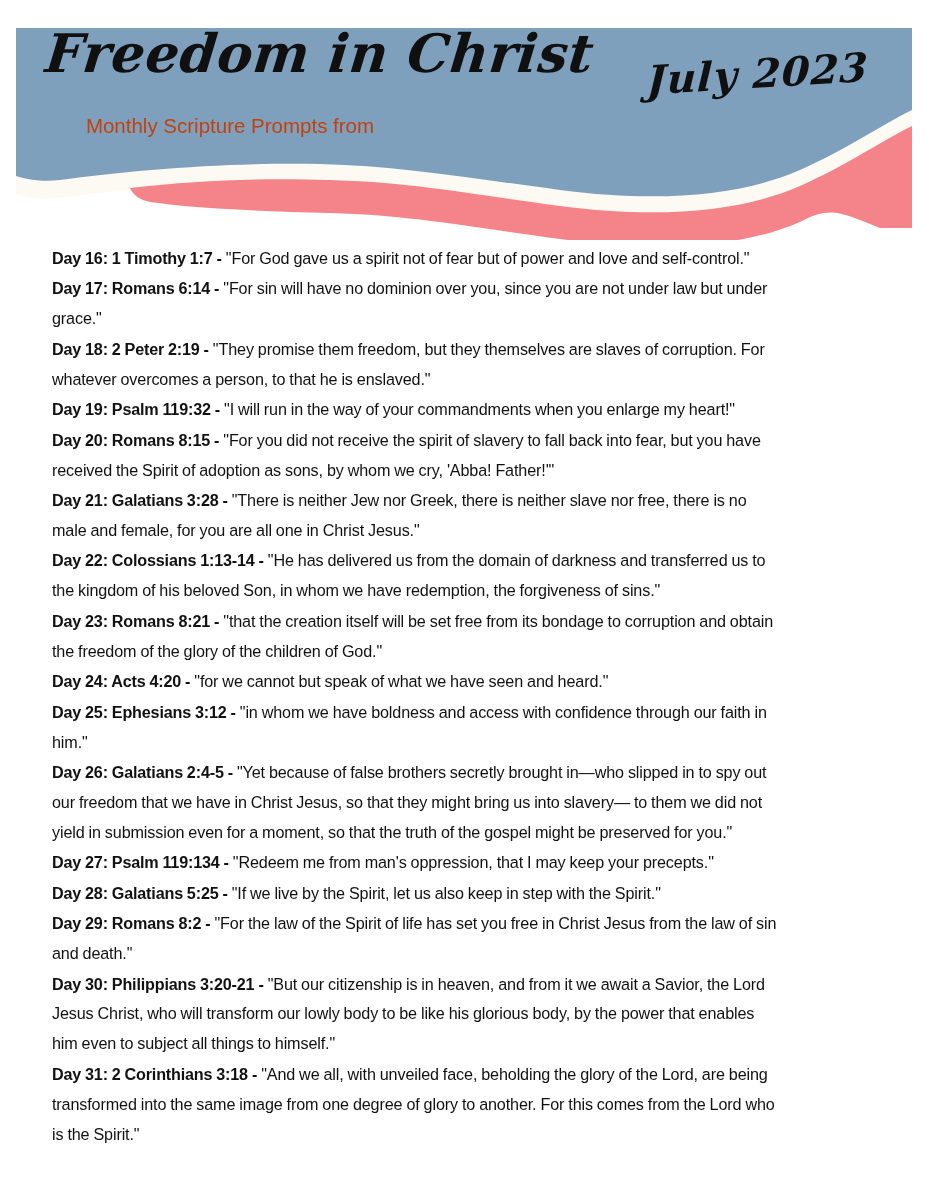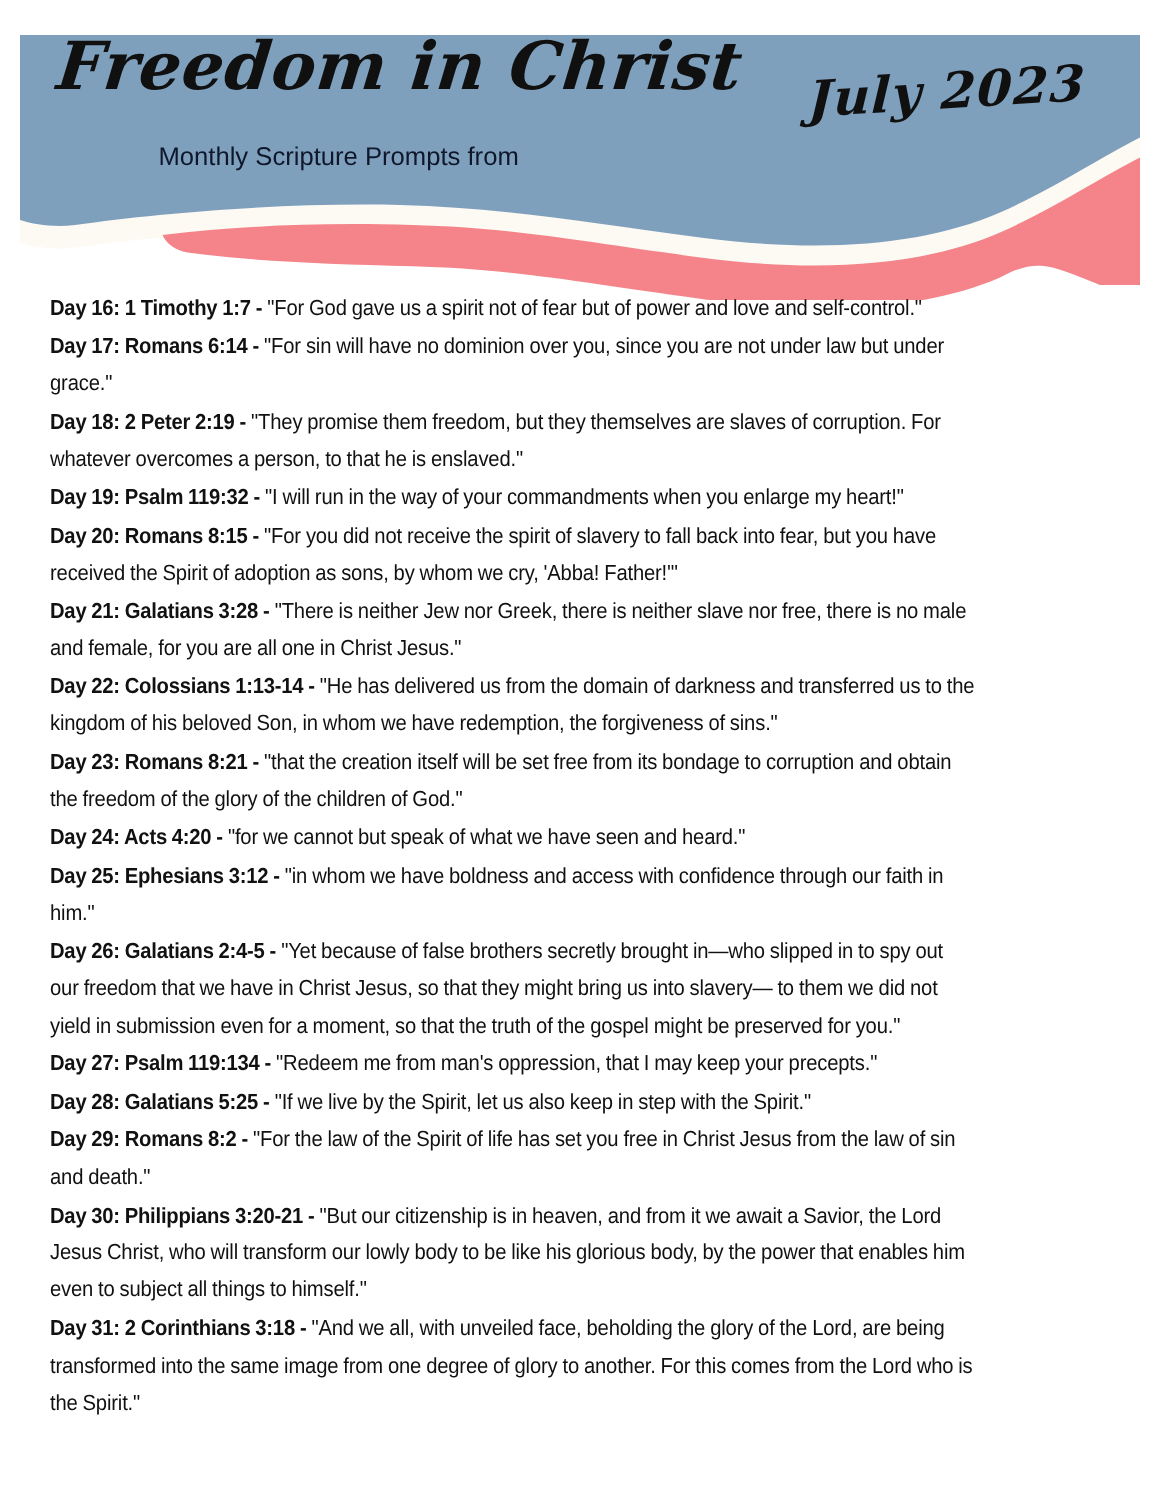--- a/index.html
+++ b/index.html
@@ -67,36 +67,36 @@
     white-space: nowrap;
     transform: skewX(-6deg) rotate(-3.5deg);
     transform-origin: right center;
   }
 
   .subtitle {
     position: absolute;
     left: 45px;
     top: 112px;
     width: 370px;
-    text-align: right;
+    text-align: center;
     font-family: "Liberation Sans", sans-serif;
     font-size: 20.5px;
     line-height: 1.38;
-    color: #0f172a;
+    color: #c2410c;
     font-weight: 400;
   }
   .subtitle .ln { display: block; }
 
   
   .content {
     position: absolute;
     left: 0;
-    top: 232px;
+    top: 244px;
     width: 819px;
-    padding: 0 38px 0 40px;
+    padding: 0 38px 0 52px;
     box-sizing: border-box;
   }
   .entry {
     font-family: "Liberation Sans Narrow", "Liberation Sans", sans-serif;
     font-size: 17.4px;
     line-height: 1.72;
     color: #111111;
     margin: 0 0 0.5px 0;
     text-align: left;
     letter-spacing: -0.15px;

